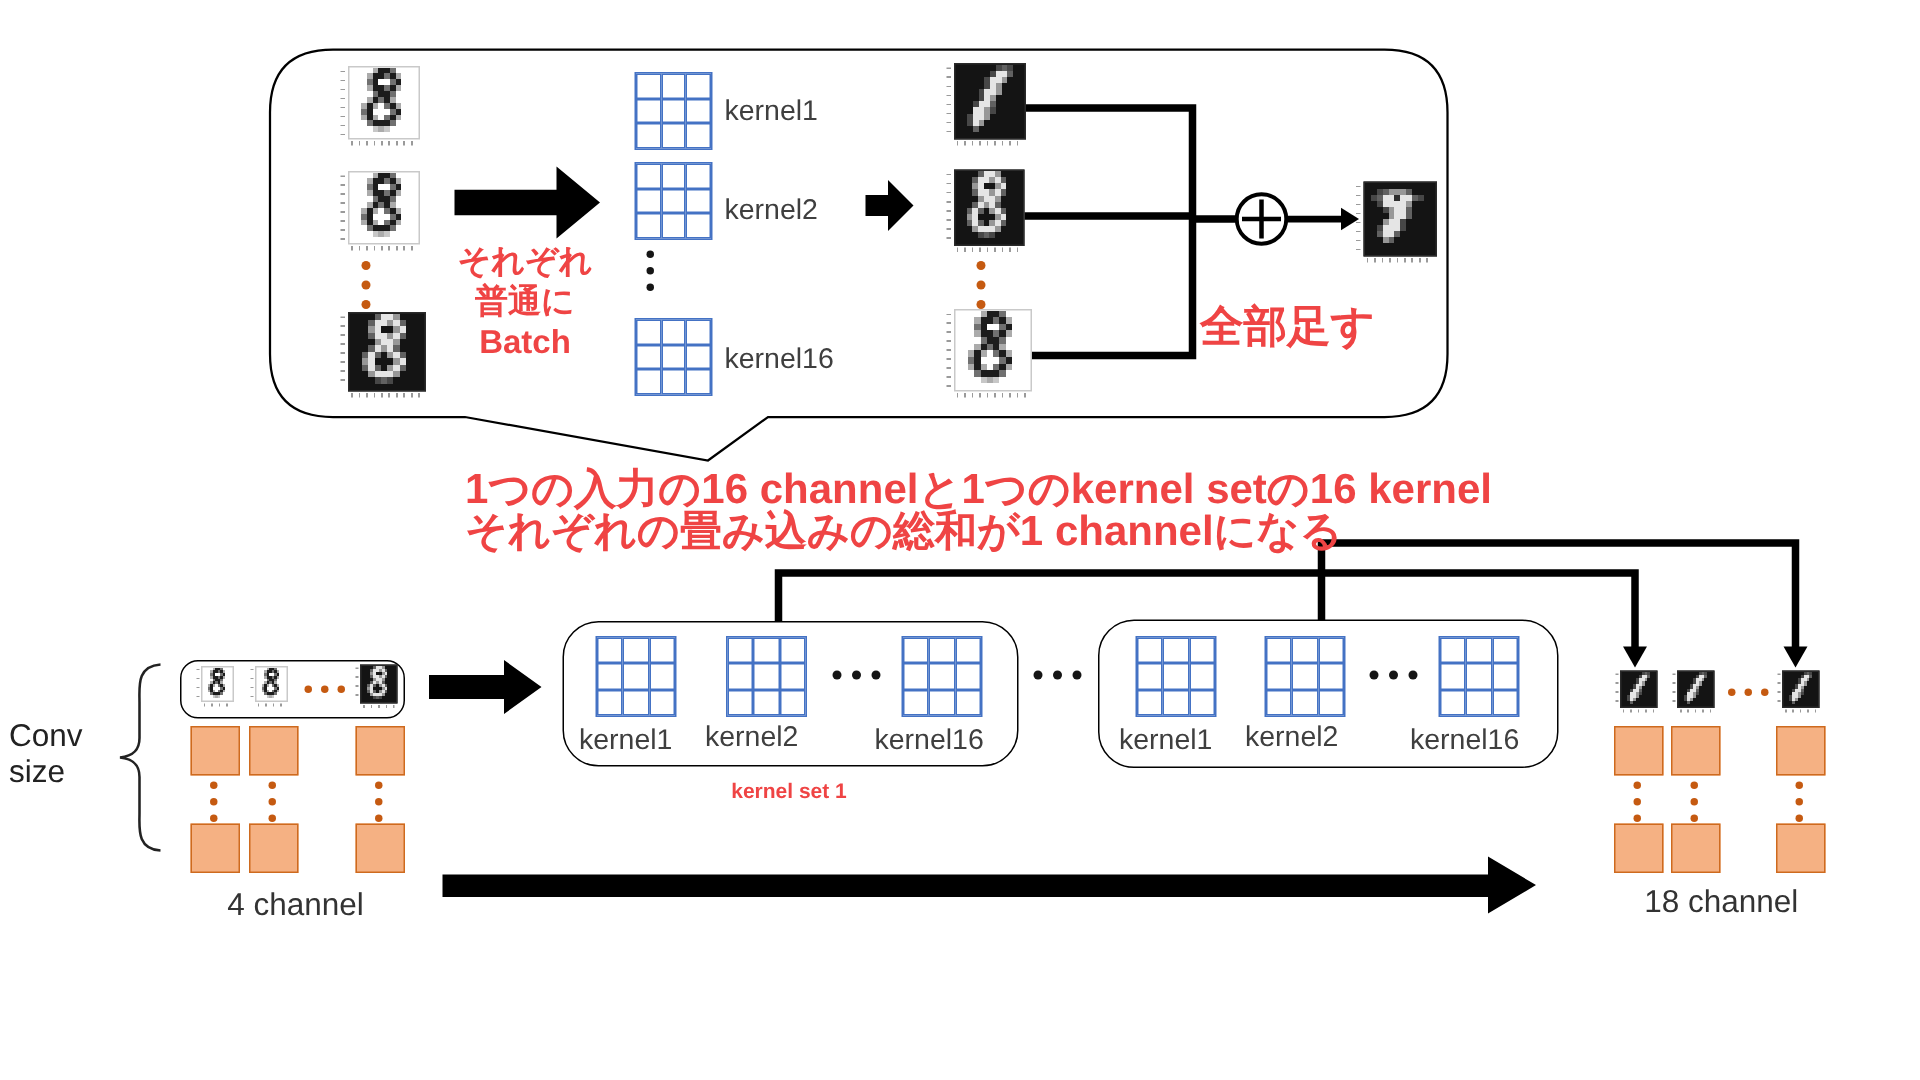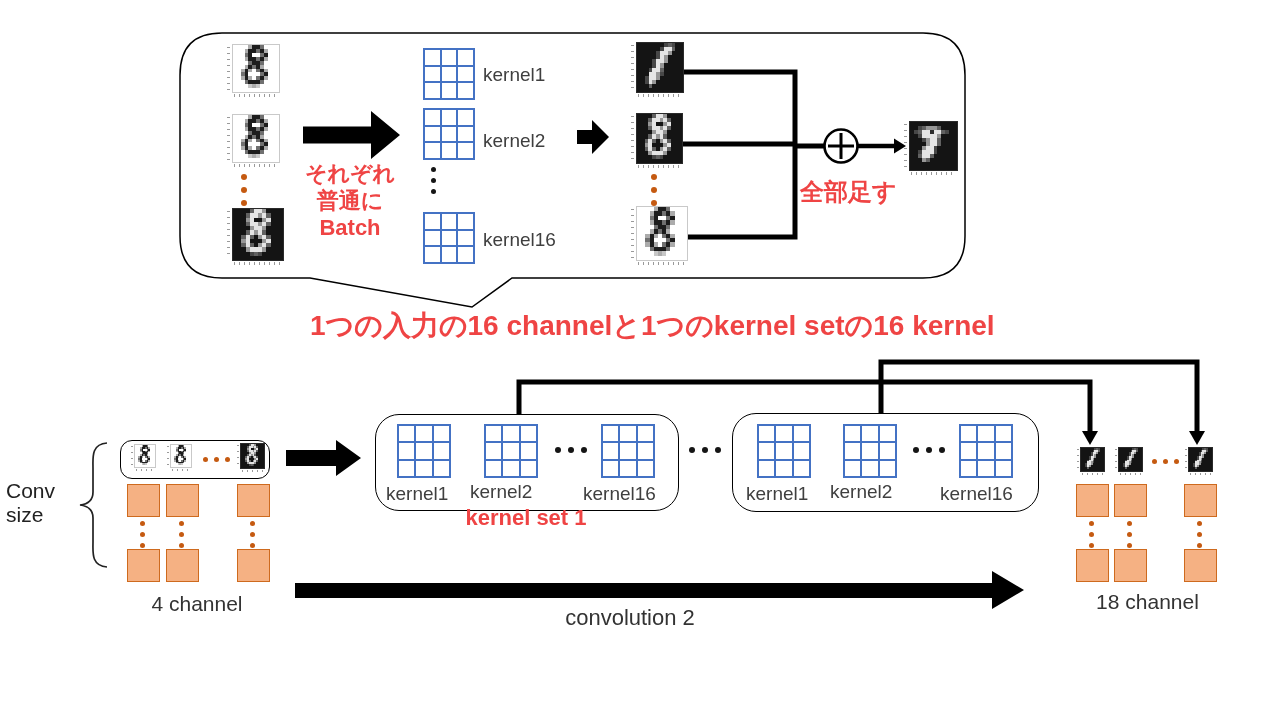--- a/index.html
+++ b/index.html
@@ -490,21 +490,21 @@
           <rect x="5" y="9" width="1" height="1" fill="#000000" opacity="0.89"></rect>
           <rect x="6" y="9" width="1" height="1" fill="#000000" opacity="0.89"></rect>
           <rect x="7" y="9" width="1" height="1" fill="#000000" opacity="0.56"></rect>
           <rect x="4" y="10" width="1" height="1" fill="#000000" opacity="0.22"></rect>
           <rect x="5" y="10" width="1" height="1" fill="#000000" opacity="0.33"></rect>
           <rect x="6" y="10" width="1" height="1" fill="#000000" opacity="0.22"></rect>
         </svg>
       </span>
     </div>
 
-  <div class="txt bold" style="left:800px;top:176px;font-size:24px">全部足す</div>
+  <div class="txt bold" style="left:800px;top:198px;font-size:29px">全部足す</div>
 
   <div class="mnist dark" style="left:903px;top:121px;width:55px;height:57px">
       <i class="yt"></i>
       <i class="xt"></i>
       <span class="plot">
         <svg viewBox="0 0 12 12" preserveAspectRatio="none" style="position: absolute; left: 0px; top: 0px; width: 100%; height: 100%; shape-rendering: crispedges;">
           <rect x="2" y="1" width="1" height="1" fill="#ffffff" opacity="0.22"></rect>
           <rect x="3" y="1" width="1" height="1" fill="#ffffff" opacity="0.33"></rect>
           <rect x="4" y="1" width="1" height="1" fill="#ffffff" opacity="0.56"></rect>
           <rect x="5" y="1" width="1" height="1" fill="#ffffff" opacity="0.56"></rect>
@@ -548,20 +548,21 @@
           <rect x="4" y="8" width="1" height="1" fill="#ffffff" opacity="0.89"></rect>
           <rect x="5" y="8" width="1" height="1" fill="#ffffff" opacity="0.33"></rect>
           <rect x="3" y="9" width="1" height="1" fill="#ffffff" opacity="0.56"></rect>
           <rect x="4" y="9" width="1" height="1" fill="#ffffff" opacity="0.33"></rect>
         </svg>
       </span>
     </div>
 
   <div class="txt bold" style="left:310px;top:312px;font-size:28px;line-height:28px">
     <span style="display:block">1つの入力の16 channelと1つのkernel setの16 kernel</span>
+    <span style="display:block">それぞれの畳み込みの総和が1 channelになる</span>
   </div>
 
   <div class="txt" style="left:6px;top:479px;font-size:21px;line-height:24px">
     <span style="display:block">Conv</span>
     <span style="display:block">size</span>
   </div>
 
   <div class="rbox" style="left:120px;top:440px;width:148px;height:37px;border-radius:12px"></div>
   <div class="mnist light sm" style="left:130px;top:444px;width:26px;height:29px">
       <i class="yt"></i>
@@ -811,21 +812,21 @@
       <i></i>
       <i></i>
       <i></i>
       <i></i>
       <i></i>
       <i></i>
     </div>
   <div class="txt gray" style="left:386px;top:483px;font-size:19px">kernel1</div>
   <div class="txt gray" style="left:470px;top:481px;font-size:19px">kernel2</div>
   <div class="txt gray" style="left:583px;top:483px;font-size:19px">kernel16</div>
-  <div class="txt bold center" style="left:375px;top:505px;width:302px;font-size:22px">kernel set 1</div>
+  <div class="txt bold center" style="left:375px;top:519px;width:302px;font-size:14px">kernel set 1</div>
 
   <div class="dots h black d6" style="left:689px;top:446px;width:32px;height:8px">
       <i></i>
       <i></i>
       <i></i>
     </div>
 
   <div class="rbox" style="left:732px;top:413px;width:305px;height:97px;border-radius:24px"></div>
   <div class="kgrid" style="left:757px;top:424px;width:52px;height:52px">
       <i></i>
@@ -1027,15 +1028,14 @@
       <i></i>
       <i></i>
       <i></i>
     </div>
   <div class="osq" style="left:1076px;top:549px"></div>
   <div class="osq" style="left:1114px;top:549px"></div>
   <div class="osq" style="left:1184px;top:549px"></div>
 
   <div class="txt center" style="left:1085px;top:590px;width:125px;font-size:21px;color:#333">18 channel</div>
 
-  <div class="txt center" style="left:530px;top:605px;width:200px;font-size:22px;color:#333">convolution 2</div>
 
 </div>
 
 </body></html>

